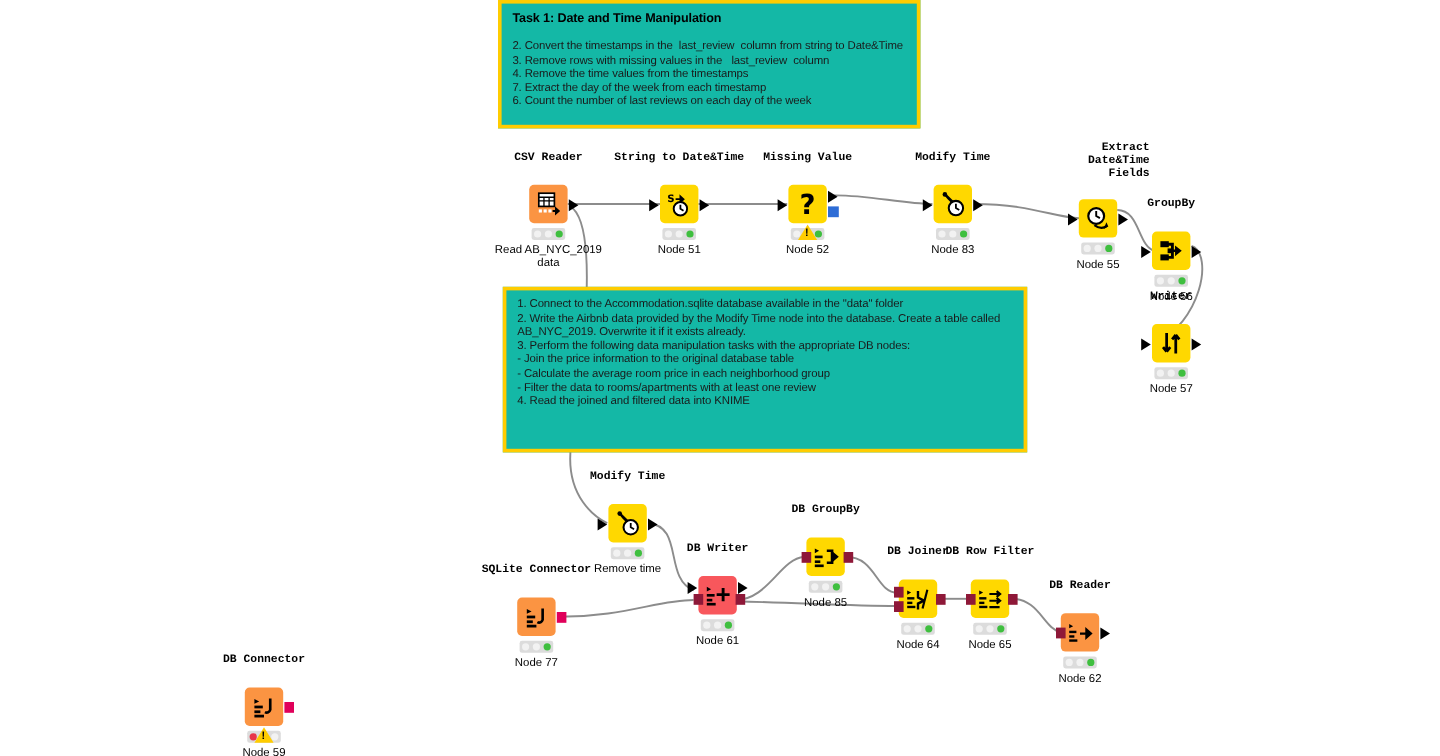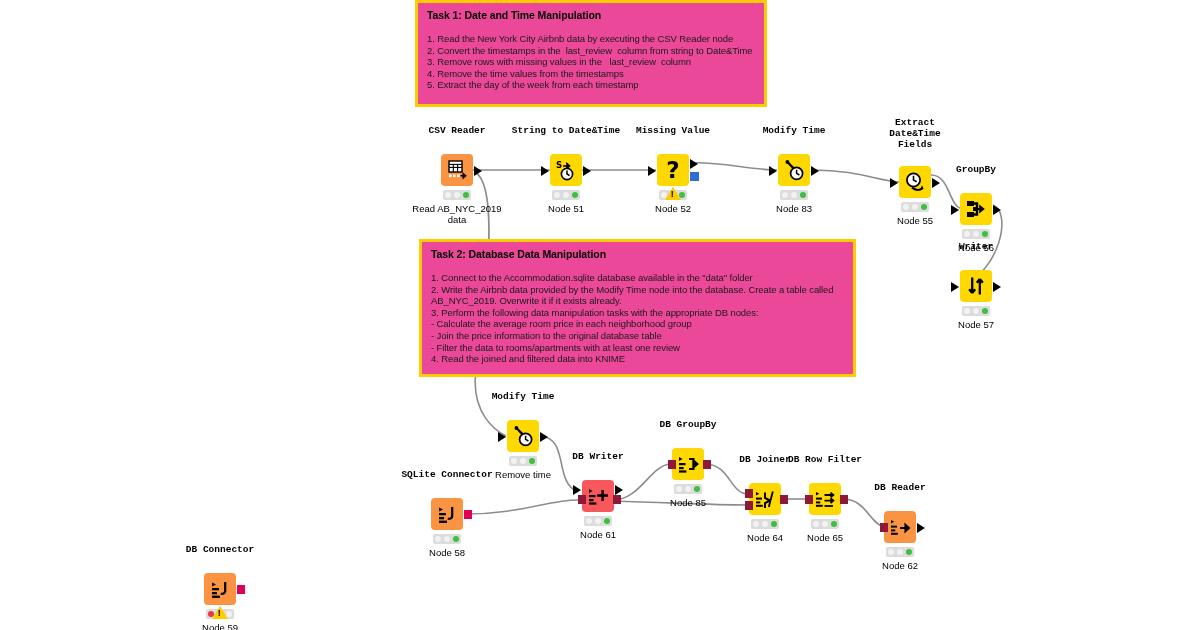--- a/index.html
+++ b/index.html
@@ -5,21 +5,21 @@
   html,body{margin:0;padding:0;}
   body{
     width:1200px;height:630px;background:#ffffff;
     font-family:"Liberation Sans", sans-serif;
     overflow:hidden;position:relative;
   }
   #canvas{position:absolute;inset:0;}
 
   
   .task-box{
-    position:absolute;background:#ec4899;
+    position:absolute;background:#14b8a6;
     border:3px solid #FFCC00;
     box-sizing:border-box;
     padding:6px 9px 8px 9px;
   }
   .task-title{
     font-size:10.5px;font-weight:bold;color:#000;
     line-height:13px;margin:0 0 11px 0;letter-spacing:-0.1px;
   }
   .task-line{
     font-size:9.5px;color:#1a1a1a;line-height:11.6px;
@@ -119,35 +119,34 @@
       <path d="M705,464 C730,464 730,494 748,494"></path>
 
       <path d="M783,499 L808,499"></path>
 
       <path d="M843,499 C866,499 870,524 884,527"></path>
     </g>
   </svg>
 
   <div class="task-box" style="left:415px;top:0px;width:352px;height:107px;">
     <div class="task-title">Task 1: Date and Time Manipulation</div>
-    <div class="task-line">1. Read the New York City Airbnb data by executing the CSV Reader node</div>
     <div class="task-line">2. Convert the timestamps in the  last_review  column from string to Date&amp;Time</div>
     <div class="task-line">3. Remove rows with missing values in the   last_review  column</div>
     <div class="task-line">4. Remove the time values from the timestamps</div>
-    <div class="task-line">5. Extract the day of the week from each timestamp</div>
+    <div class="task-line">7. Extract the day of the week from each timestamp</div>
+    <div class="task-line">6. Count the number of last reviews on each day of the week</div>
   </div>
 
   <div class="task-box" style="left:419px;top:239px;width:437px;height:138px;">
-    <div class="task-title">Task 2: Database Data Manipulation</div>
     <div class="task-line">1. Connect to the Accommodation.sqlite database available in the "data" folder</div>
     <div class="task-line">2. Write the Airbnb data provided by the Modify Time node into the database. Create a table called</div>
     <div class="task-line">AB_NYC_2019. Overwrite it if it exists already.</div>
     <div class="task-line">3. Perform the following data manipulation tasks with the appropriate DB nodes:</div>
+    <div class="task-line">- Join the price information to the original database table</div>
     <div class="task-line">- Calculate the average room price in each neighborhood group</div>
-    <div class="task-line">- Join the price information to the original database table</div>
     <div class="task-line">- Filter the data to rooms/apartments with at least one review</div>
     <div class="task-line">4. Read the joined and filtered data into KNIME</div>
   </div>
 
   <div class="node" style="left:457px;top:170px;">
     <div class="node-label">CSV Reader</div>
     <div class="node-body orange">
       <svg class="node-ico" viewBox="0 0 24 24">
         <rect x="4" y="3" width="13" height="11" fill="#fff" stroke="#000" stroke-width="1.4"></rect>
         <line x1="4" y1="6.4" x2="17" y2="6.4" stroke="#000" stroke-width="1.1"></line>
@@ -222,21 +221,21 @@
     <div class="port tri out"></div>
     <div class="status">
       <div class="dot"></div>
         <div class="dot"></div>
         <div class="dot green"></div>
     </div>
     <div class="node-name">Node 83</div>
   </div>
 
   <div class="node" style="left:915px;top:182px;">
-    <div class="node-label two-line" style="bottom:32px;">Extract Date&amp;Time Fields</div>
+    <div class="node-label two-line" style="bottom:32px;text-align:right;">Extract Date&amp;Time Fields</div>
     <div class="node-body yellow">
       <svg class="node-ico" viewBox="0 0 24 24">
         <circle cx="10.5" cy="10" r="6.6" fill="#fff" stroke="#000" stroke-width="1.8"></circle>
         <path d="M10.5 5.8 V10 L13.6 11.8" stroke="#000" stroke-width="1.6" fill="none"></path>
         <path d="M9 17.6 C13 20.6 17 20.2 19.4 18.2" stroke="#000" stroke-width="2" fill="none"></path>
         <path d="M16.8 20.6 L20.6 18.8 L19 15.2 Z" fill="#000"></path>
       </svg>
     </div>
     <div class="port tri in"></div>
     <div class="port tri out"></div>
@@ -317,21 +316,21 @@
         <rect x="4" y="18.6" width="8" height="2.3" fill="#000"></rect>
         <path d="M17.2 5 V14.5 A3 3 0 0 1 12.8 16.4" stroke="#000" stroke-width="2.2" fill="none"></path>
       </svg>
     </div>
     <div class="port sq-red out"></div>
     <div class="status">
       <div class="dot"></div>
         <div class="dot"></div>
         <div class="dot green"></div>
     </div>
-    <div class="node-name">Node 58</div>
+    <div class="node-name">Node 77</div>
   </div>
 
   <div class="node" style="left:598px;top:496px;">
     <div class="node-label">DB Writer</div>
     <div class="node-body red">
       <svg class="node-ico" viewBox="0 0 24 24">
         <path d="M3 5 L6.6 7 L3 9 Z" fill="#000"></path>
         <rect x="3" y="11" width="6.5" height="2.2" fill="#000"></rect>
         <rect x="3" y="15" width="4.6" height="2.2" fill="#000"></rect>
         <rect x="3" y="18.4" width="7.4" height="2.2" fill="#000"></rect>

